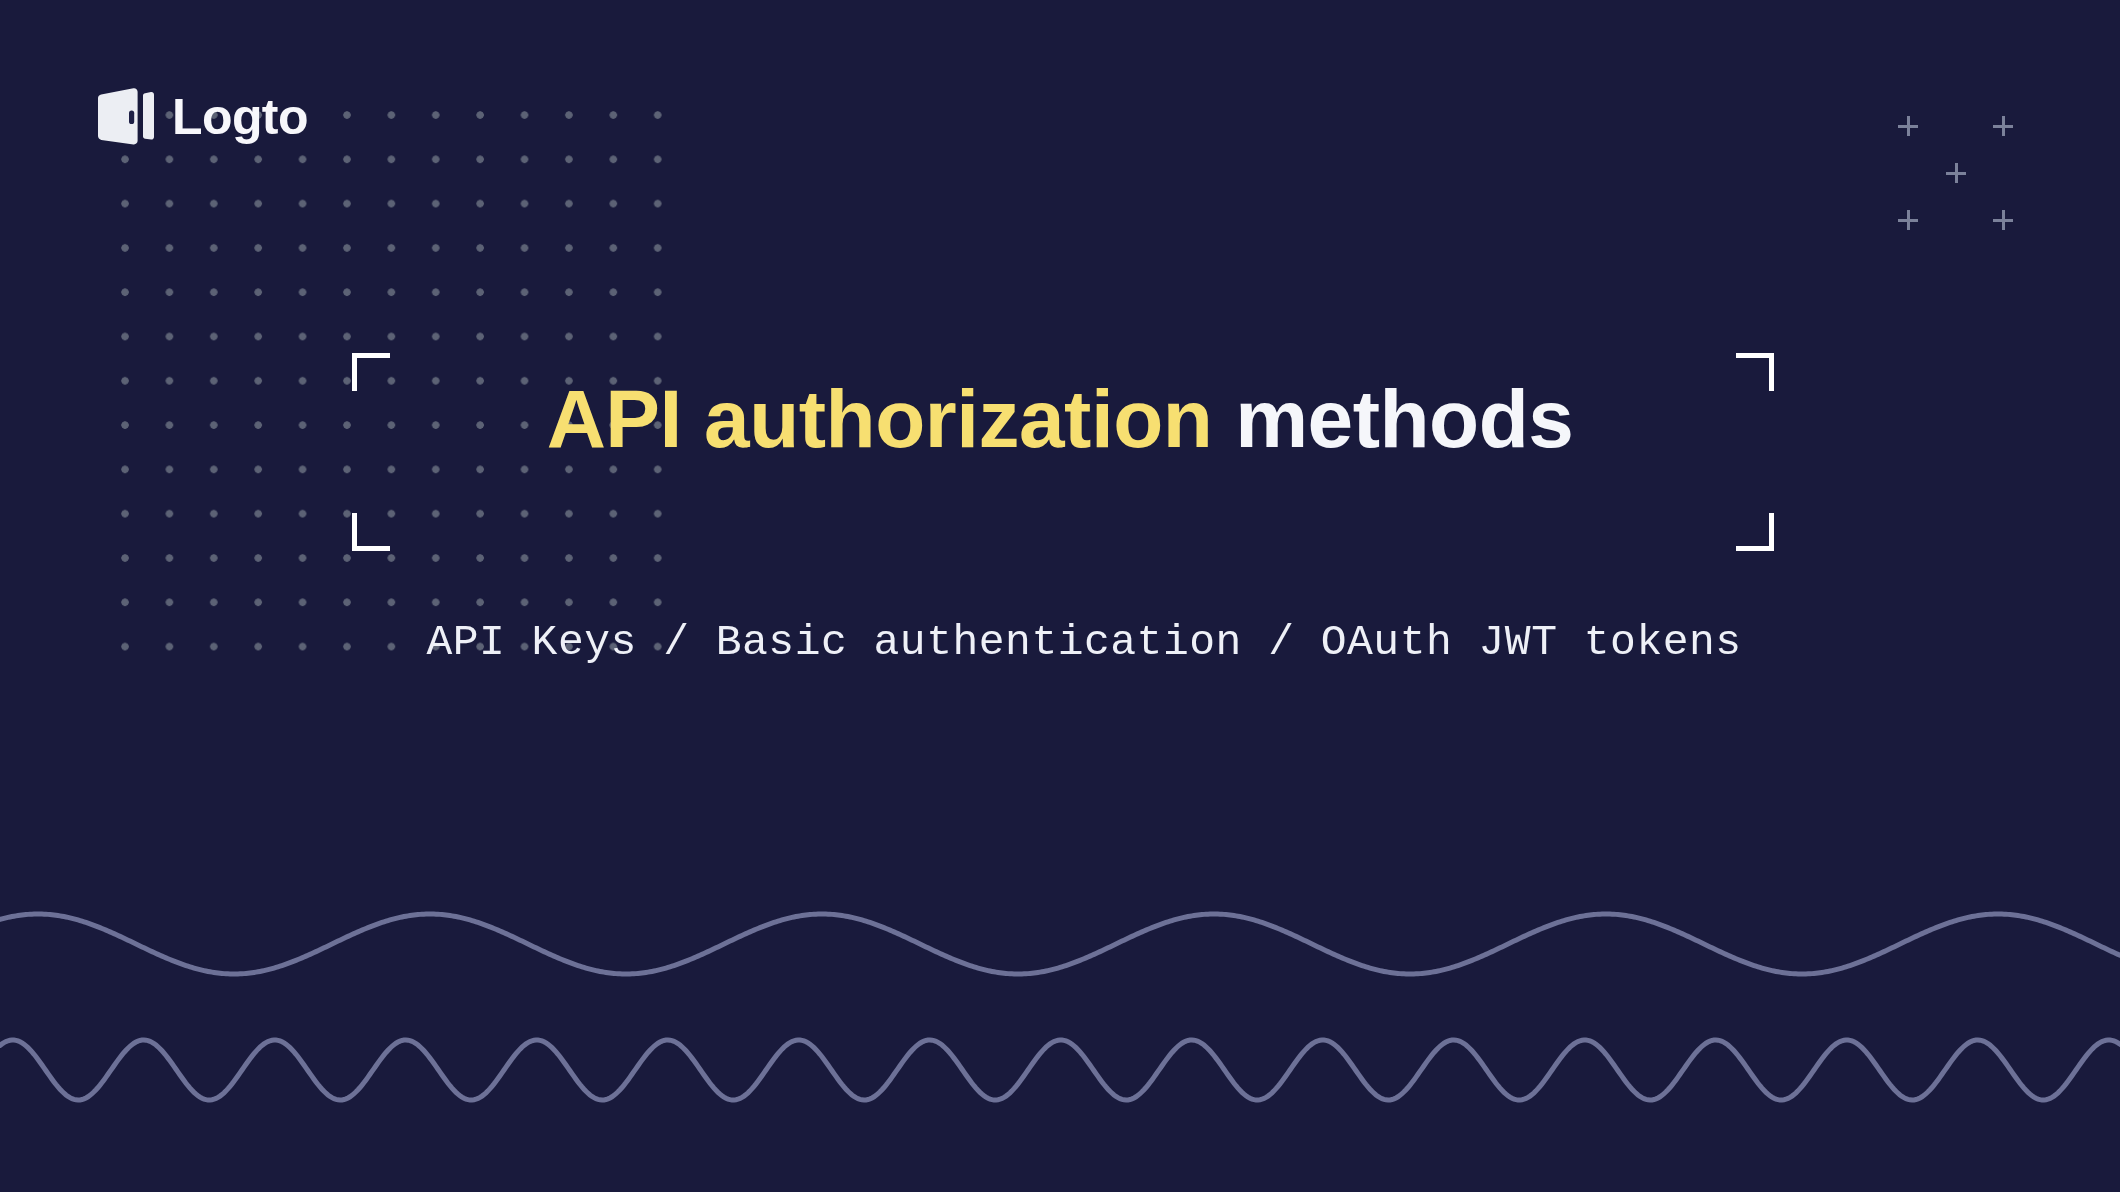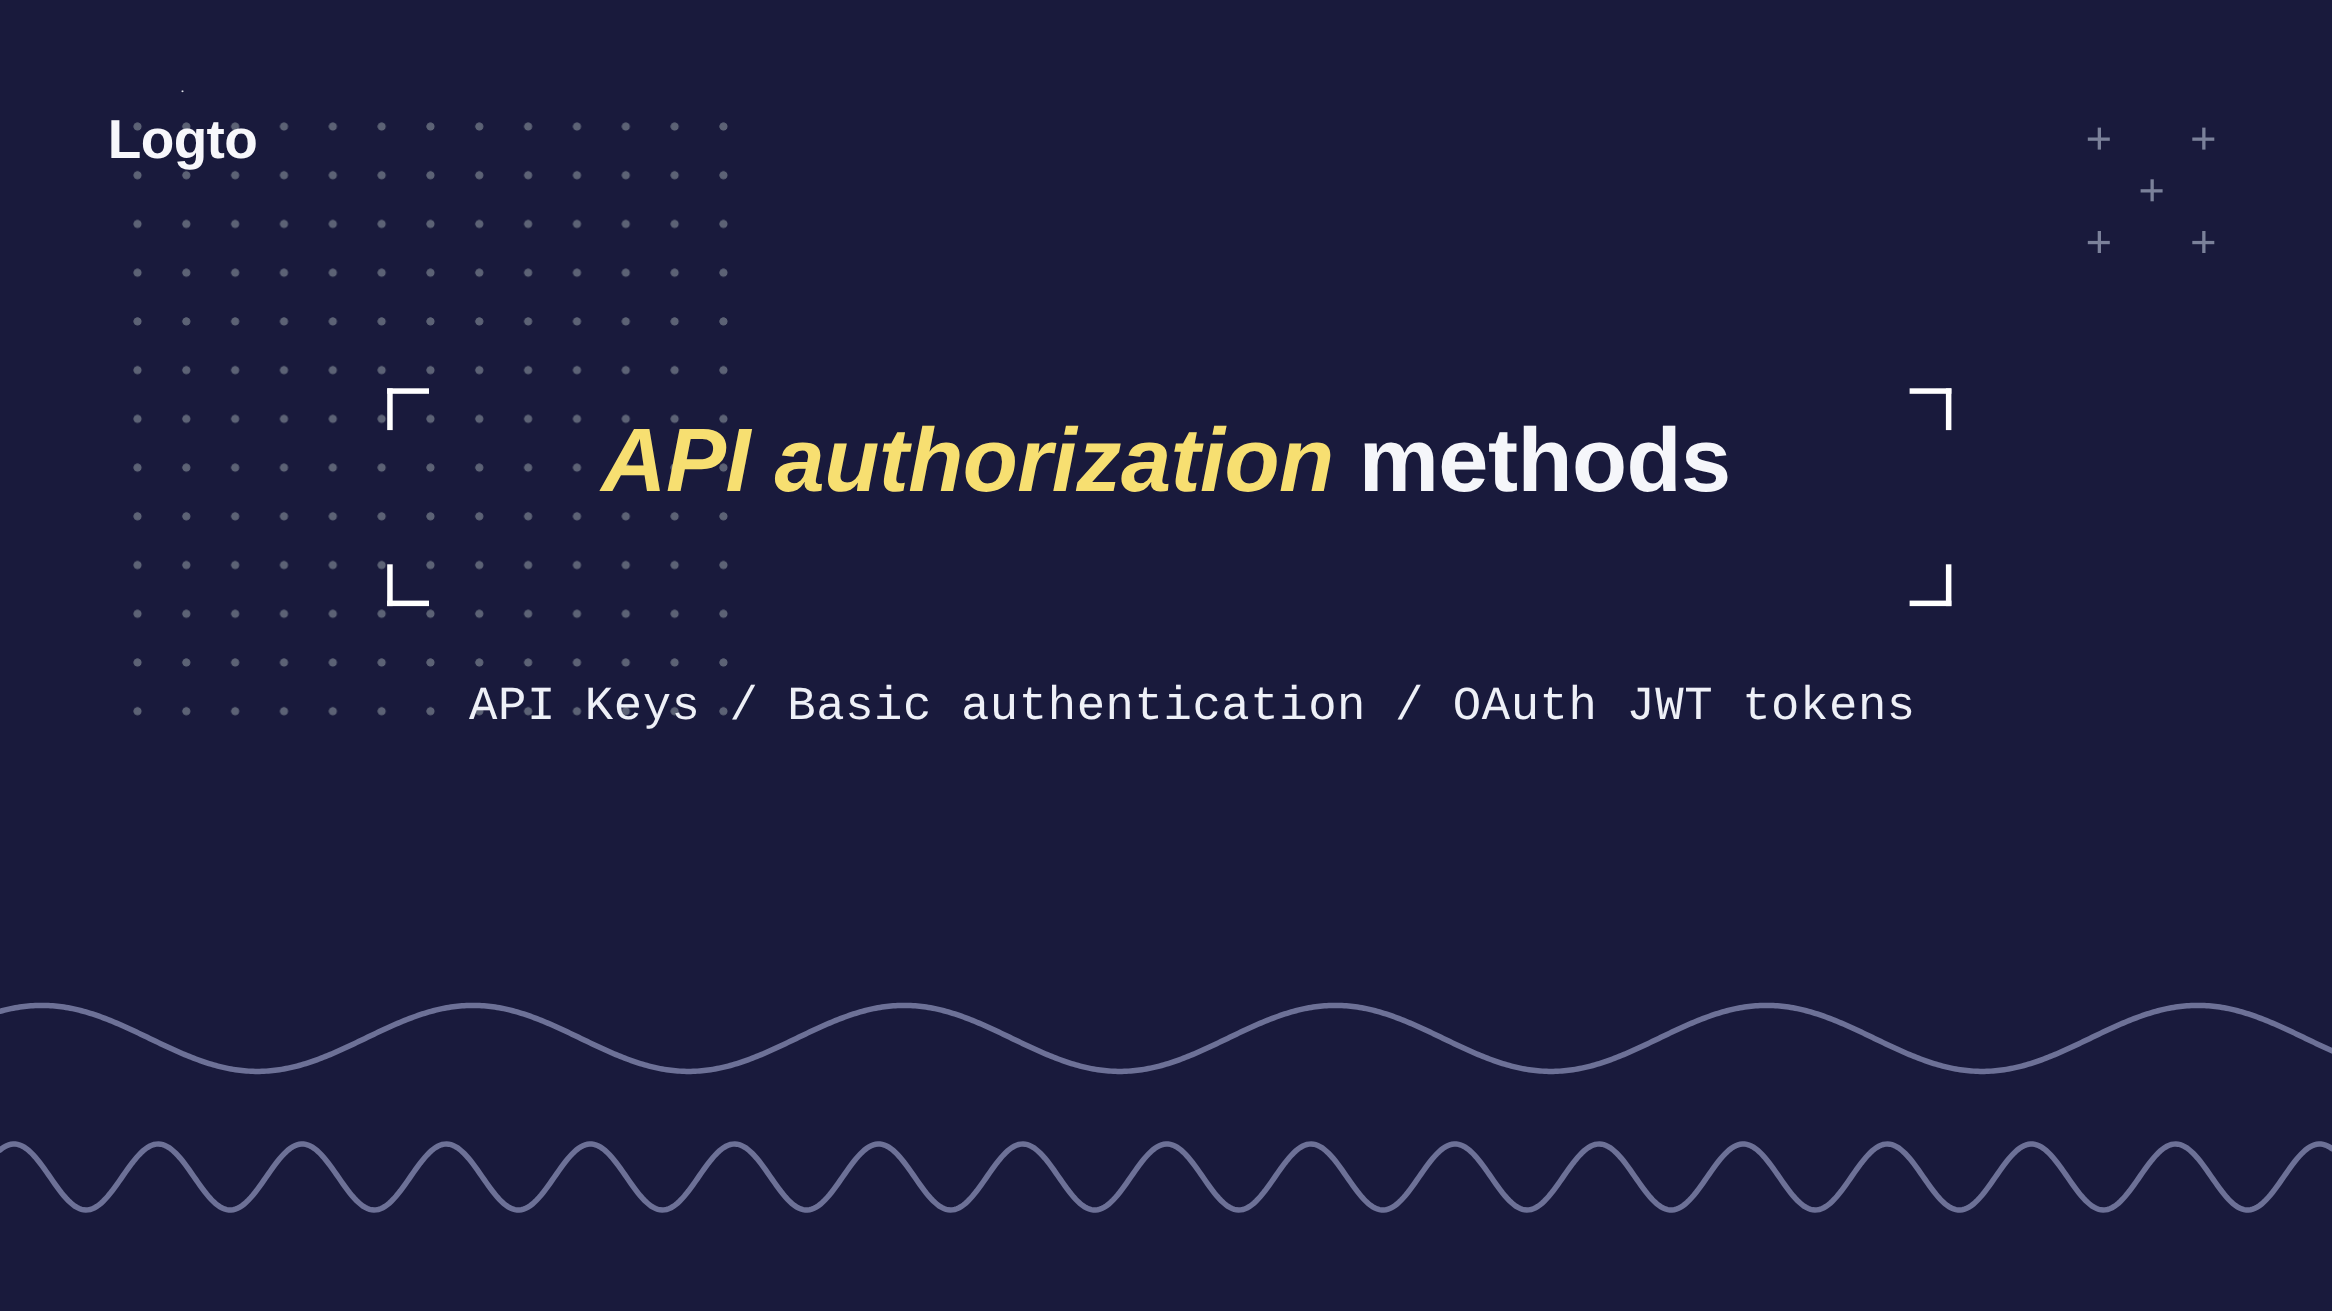--- a/index.html
+++ b/index.html
@@ -67,21 +67,20 @@
 
   
   .logo-lockup {
     position: absolute;
     left: 98px;
     top: 82px;
     display: flex;
     align-items: center;
     gap: 18px;
     height: 70px;
-    flex-direction: column;
   }
   .logo-mark {
     width: 56px;
     height: 62px;
     display: block;
   }
   .logo-word {
     color: #f7f7fb;
     font-size: 50px;
     font-weight: 700;
@@ -127,21 +126,20 @@
     width: 2120px;
     text-align: center;
     white-space: nowrap;
     line-height: 1.05;
     font-family: "Liberation Sans", sans-serif;
     font-size: 82px;
     font-weight: 700;
   }
   .headline .accent {
     color: #f7df71;
-    font-style: italic;
     font-weight: 700;
     letter-spacing: -0.5px;
   }
   .headline .plainword {
     color: #f5f6fa;
     font-style: normal;
     font-weight: 700;
     letter-spacing: -0.5px;
   }
 

